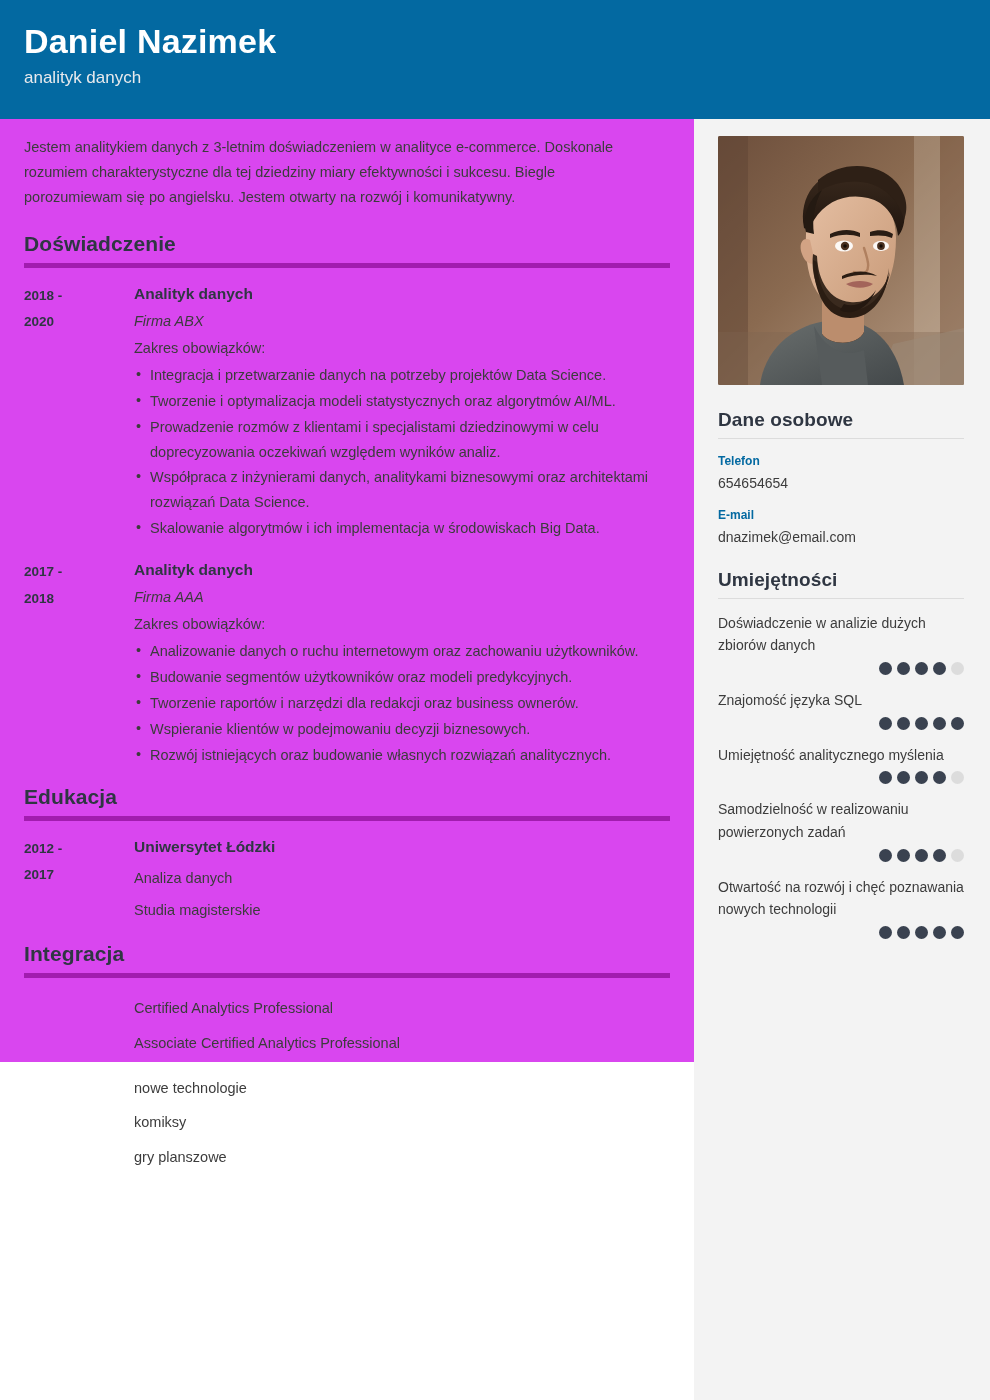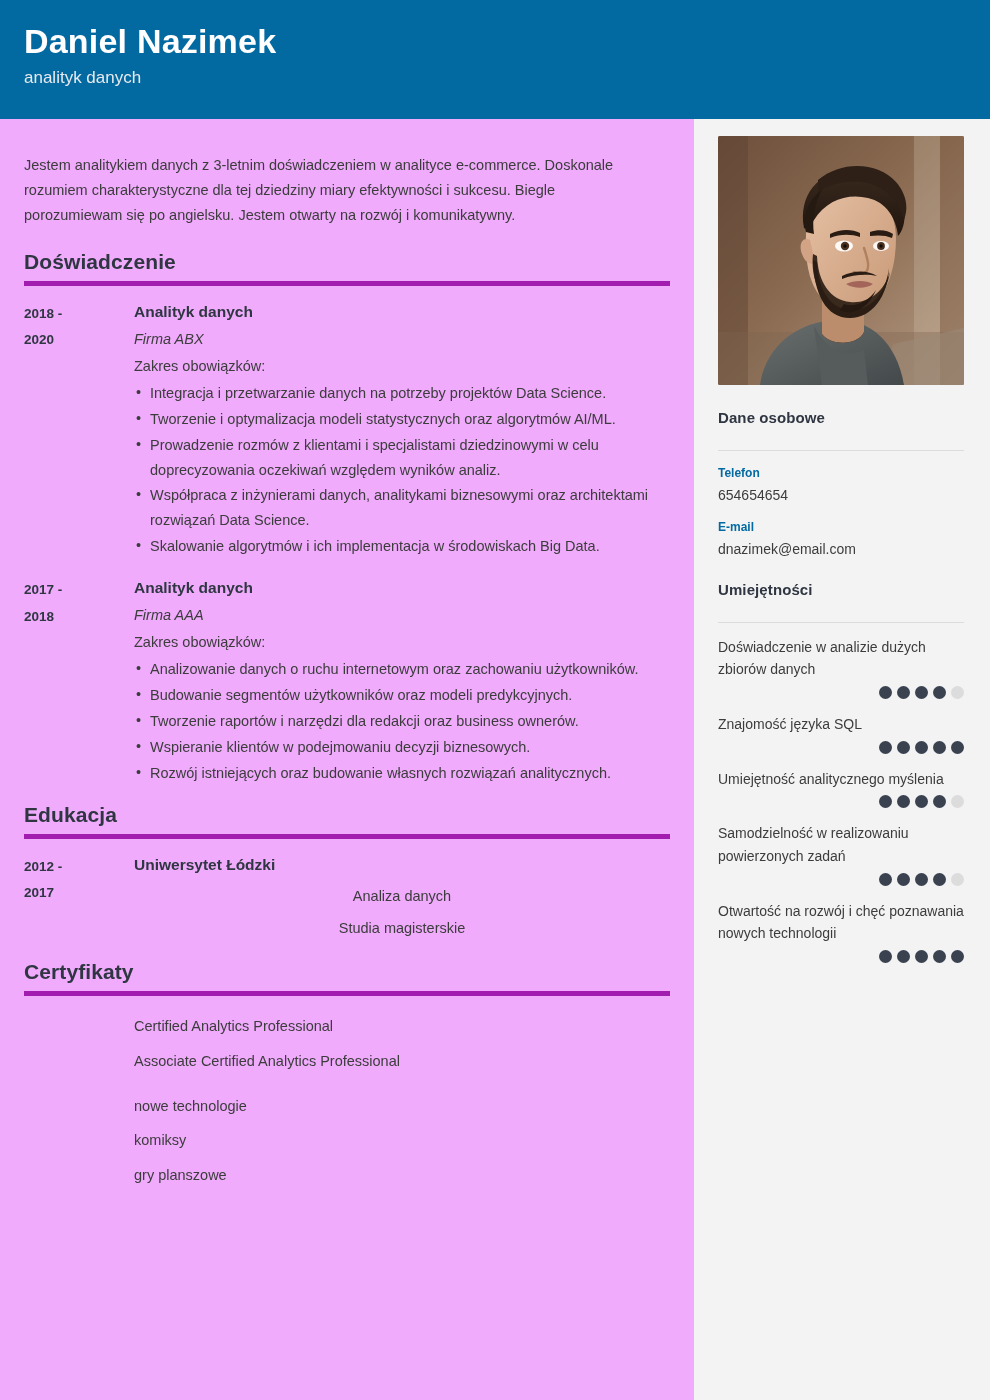--- a/index.html
+++ b/index.html
@@ -49,23 +49,23 @@
     position: absolute;
     top: 119px; left: 0;
     width: 990px;
     height: 1281px;
   }
 
   .main-col {
     position: absolute;
     top: 0; left: 0;
     width: 694px;
-    height: 1281px;
-    background: #f0abfc;
-    padding: 34px 24px 0 24px;
+    height: 943px;
+    background: #d946ef;
+    padding: 16px 24px 0 24px;
   }
 
   .side-col {
     position: absolute;
     top: 0; left: 694px;
     width: 296px;
     height: 1281px;
     background: #f3f3f3;
     padding: 17px 26px 0 24px;
   }
@@ -116,21 +116,20 @@
     font-size: 14.5px;
     font-style: italic;
     color: #3c3c3c;
     line-height: 1.6;
     margin-bottom: 3px;
   }
   .entry-sub {
     font-size: 14.5px;
     color: #3c3c3c;
     line-height: 2.2;
-    text-align: center;
   }
 
   .duty-label {
     font-size: 14.5px;
     color: #3c3c3c;
     line-height: 1.72;
     margin-bottom: 2px;
   }
   .duties { list-style: none; }
   .duties li {
@@ -170,24 +169,24 @@
     height: 249px;
     border-radius: 2px;
     overflow: hidden;
     margin-bottom: 24px;
     background: #8a6f5c;
     position: relative;
   }
   .photo svg { display: block; width: 100%; height: 100%; }
 
   .side-title {
-    font-size: 15px;
+    font-size: 19px;
     font-weight: bold;
     color: #2f3642;
-    padding-bottom: 24px;
+    padding-bottom: 7px;
     border-bottom: 1px solid #dcdcdc;
     margin-bottom: 13px;
     letter-spacing: 0.1px;
   }
   .side-block { margin-bottom: 20px; }
 
   .contact-label {
     font-size: 12px;
     font-weight: bold;
     color: #0369a1;
@@ -282,21 +281,21 @@
                 <div>2017</div>
               </div>
               <div class="entry-body">
                 <div class="entry-title">Uniwersytet Łódzki</div>
                 <div class="entry-sub">Analiza danych</div>
                 <div class="entry-sub">Studia magisterskie</div>
               </div>
             </div>
           </div>
           <div class="section-block">
-            <div class="section-title">Certyfikaty</div>
+            <div class="section-title">Integracja</div>
             <div class="plain-entry">
               <div class="spacer"></div>
               <div class="plain-text">Certified Analytics Professional</div>
             </div>
             <div class="plain-entry">
               <div class="spacer"></div>
               <div class="plain-text">Associate Certified Analytics Professional</div>
             </div>
           </div>
           <div class="section-block">

